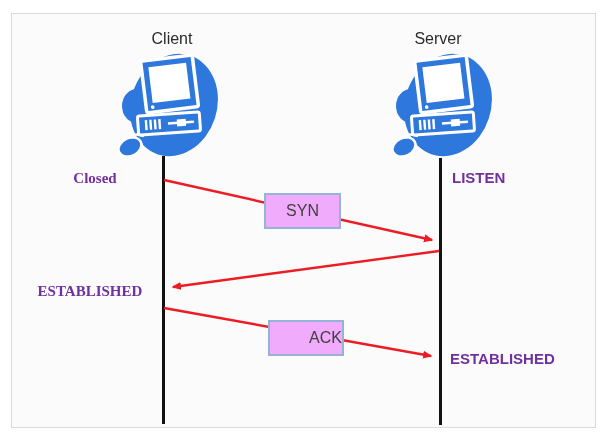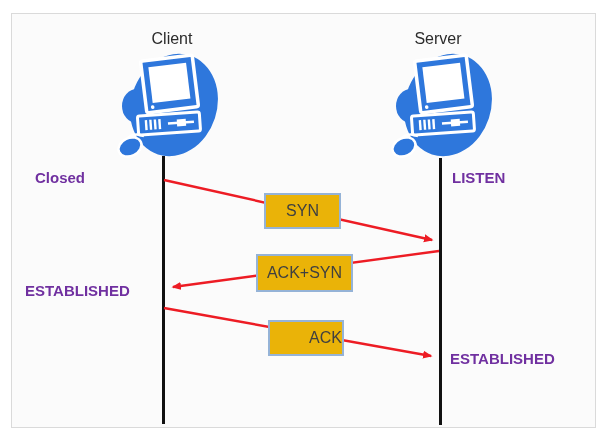--- a/index.html
+++ b/index.html
@@ -42,24 +42,24 @@
   }
   .state-label {
     position: absolute;
     font-size: 15px;
     font-weight: bold;
     color: #7030a0;
     line-height: 20px;
     white-space: nowrap;
   }
   .state-right { text-align: right; }
-  .state-left  { text-align: left; }
+  .state-left  { text-align: center; font-family: Liberation Serif, serif; }
   .msg-box {
     position: absolute;
-    background: #eab308;
+    background: #f0abfc;
     border: 2px solid #95b3d7;
     box-sizing: border-box;
     display: flex;
     align-items: center;
     justify-content: center;
     font-size: 16px;
     color: #404040;
     white-space: nowrap;
   }
 </style>
@@ -115,16 +115,15 @@
   <div class="node-title" style="left:127px; top:29px;">Client</div>
   <div class="node-title" style="left:393px; top:29px;">Server</div>
 
   <div class="state-label state-left" style="left:35px; top:168px; width:120px;">Closed</div>
   <div class="state-label state-left" style="left:25px; top:281px; width:130px;">ESTABLISHED</div>
 
   <div class="state-label state-right" style="left:452px; top:168px;">LISTEN</div>
   <div class="state-label state-right" style="left:450px; top:349px;">ESTABLISHED</div>
 
   <div class="msg-box" style="left:264px; top:193px; width:77px; height:36px;">SYN</div>
-  <div class="msg-box" style="left:256px; top:254px; width:97px; height:38px;">ACK+SYN</div>
   <div class="msg-box" style="left:268px; top:320px; width:76px; height:36px;padding-left:39px;">ACK</div>
 
 </div>
 
 </body></html>

